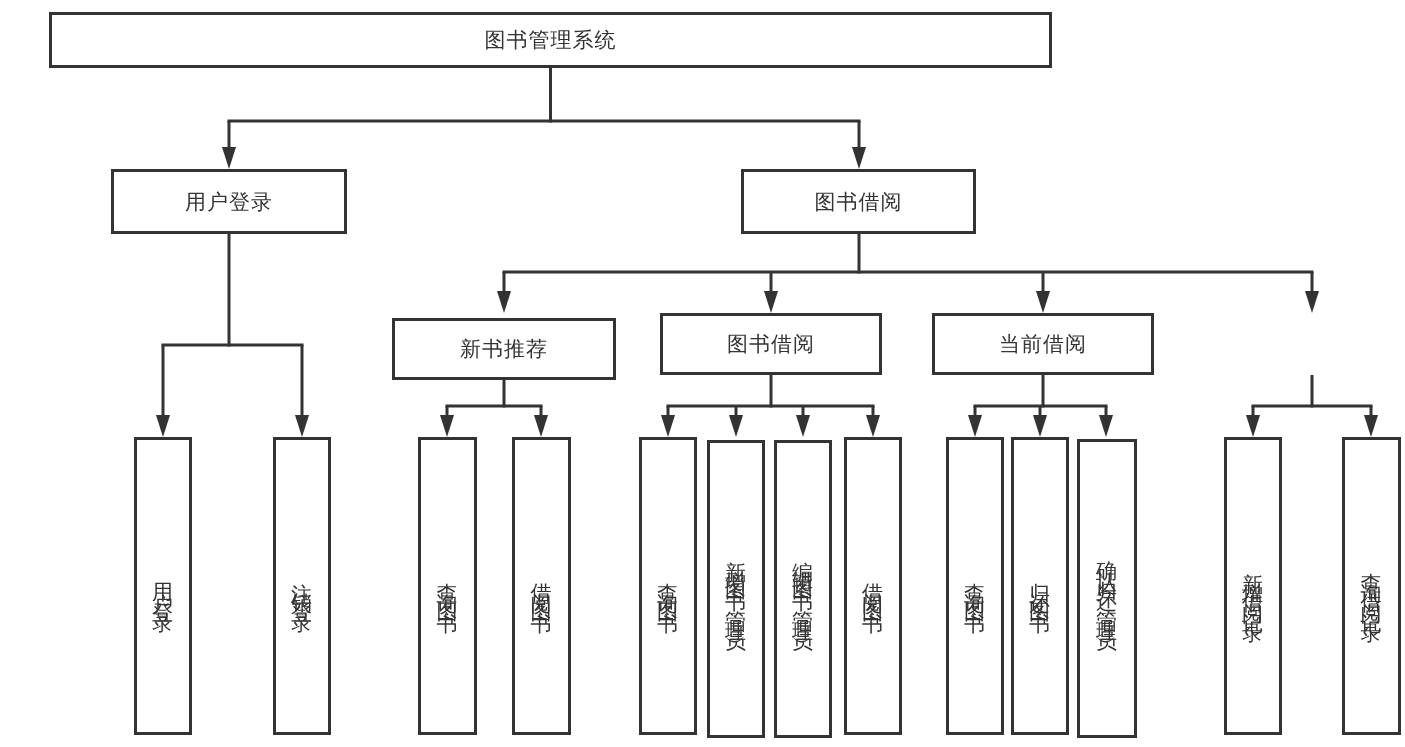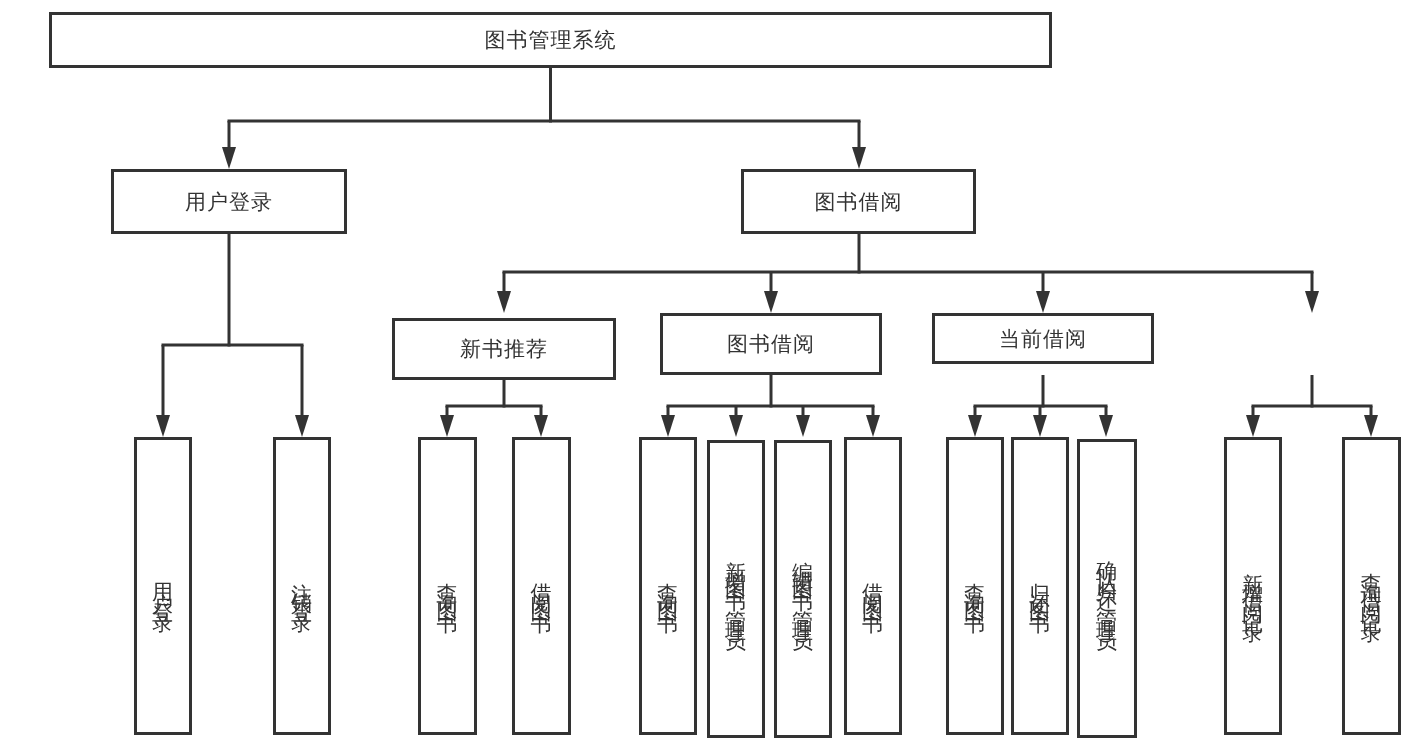--- a/index.html
+++ b/index.html
@@ -94,21 +94,21 @@
     </g>
   </svg>
 
   <div class="node nh" style="left:20px;top:12px;width:1003px;height:56px">图书管理系统</div>
 
   <div class="node nh" style="left:82px;top:169px;width:236px;height:65px">用户登录</div>
   <div class="node nh" style="left:712px;top:169px;width:235px;height:65px">图书借阅</div>
 
   <div class="node nh" style="left:363px;top:318px;width:224px;height:62px">新书推荐</div>
   <div class="node nh" style="left:631px;top:313px;width:222px;height:62px">图书借阅</div>
-  <div class="node nh" style="left:903px;top:313px;width:222px;height:51px">当前借阅</div>
+  <div class="node nh" style="left:903px;top:313px;width:222px;height:62px">当前借阅</div>
 
   <div class="node nv" style="left:105px;top:437px;width:58px;height:298px">
     <span class="vtext">用户登录</span>
   </div>
   <div class="node nv" style="left:244px;top:437px;width:58px;height:298px">
     <span class="vtext">注销登录</span>
   </div>
 
   <div class="node nv" style="left:389px;top:437px;width:59px;height:298px">
     <span class="vtext">查询图书</span>

